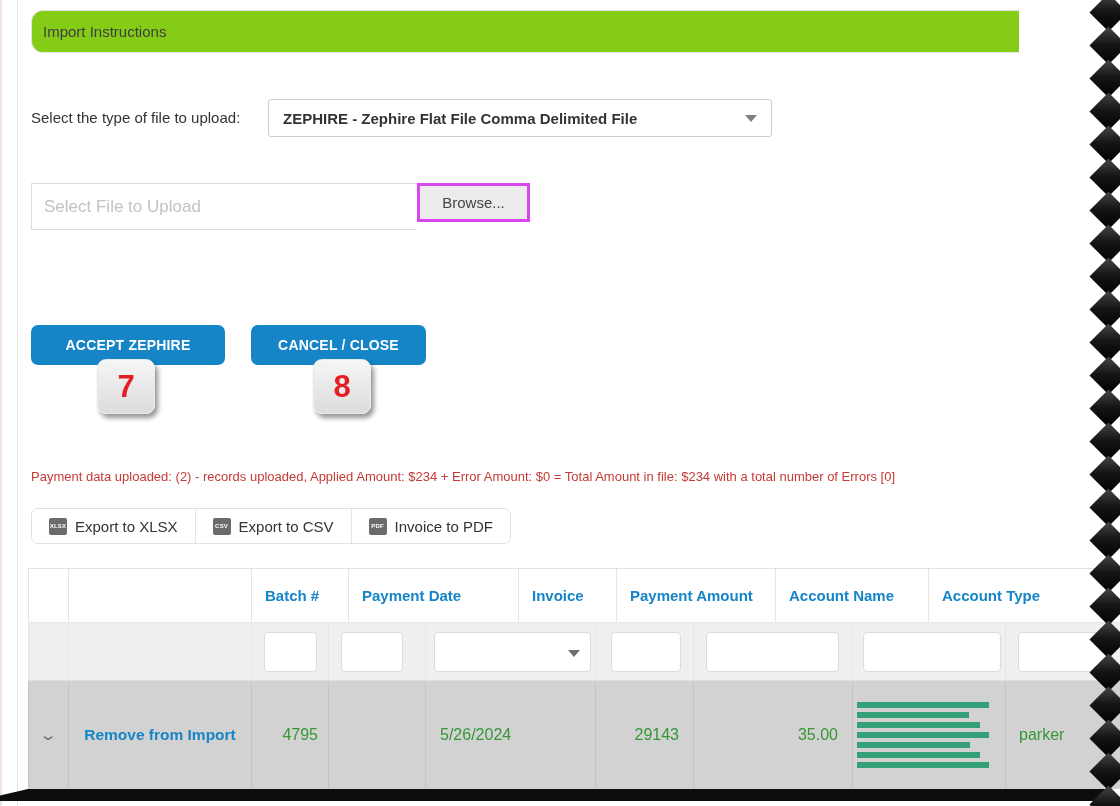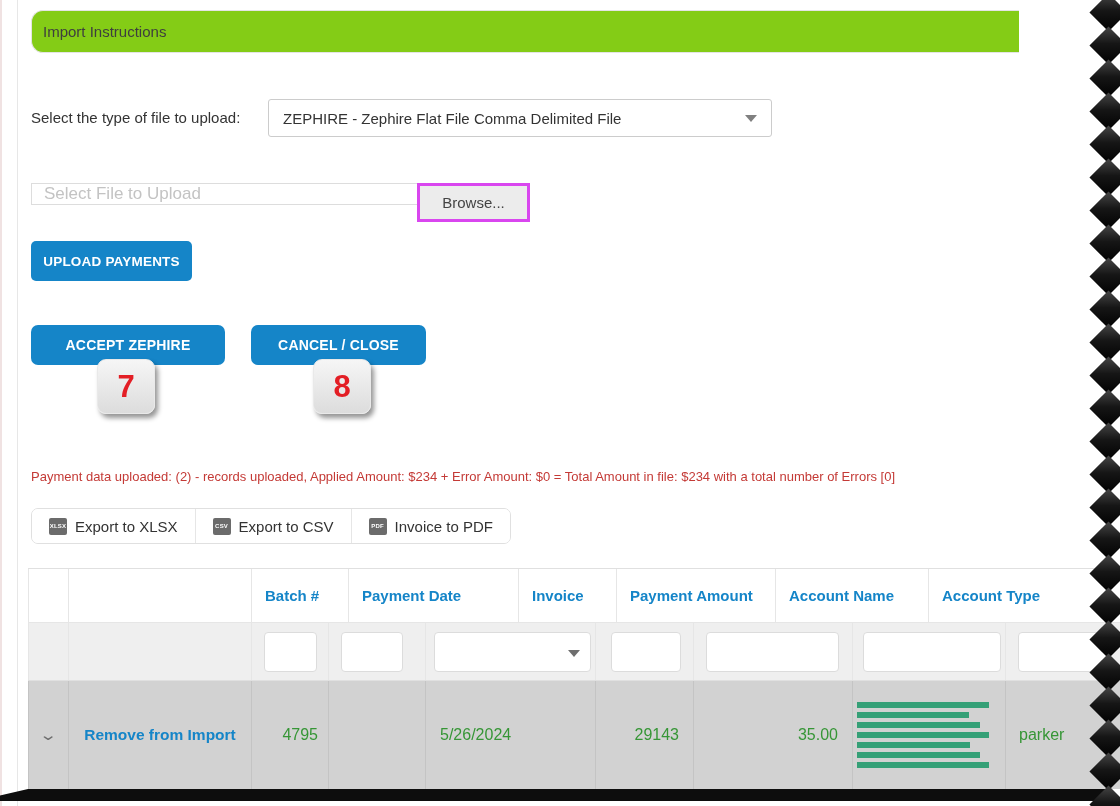--- a/index.html
+++ b/index.html
@@ -21,26 +21,26 @@
     color:#3e3e3e; font-size:15px;
   }
 
   
   .type-label { position:absolute; left:31px; top:109px; font-size:15px; color:#333; }
   .type-select {
     position:absolute; left:268px; top:99px; width:504px; height:38px;
     border:1px solid #ccc; border-radius:3px; background:#fff;
     display:flex; align-items:center; padding:0 14px; cursor:pointer;
   }
-  .type-select .val { font-size:15px; font-weight:normal; color:#333; flex:1; }
+  .type-select .val { font-size:15px; font-weight:bold; color:#333; flex:1; }
   .caret-down { width:0; height:0; border-left:6px solid transparent; border-right:6px solid transparent; border-top:7px solid #808080; }
 
   
   .file-input {
-    position:absolute; left:31px; top:183px; width:386px; height:22px;
+    position:absolute; left:31px; top:183px; width:386px; height:47px;
     border:1px solid #ddd; border-right:none; background:#fff; font-size:17px; color:#444;
     padding:0 12px; outline:none; font-family:"Liberation Sans", sans-serif;
   }
   .file-input::placeholder { color:#c3c3c3; }
   .browse-btn {
     position:absolute; left:417px; top:183px; width:113px; height:39px;
     background:#ececec; border:3px solid #d946ef; color:#444; font-size:15px;
     display:flex; align-items:center; justify-content:center; cursor:pointer;
   }
 
@@ -152,21 +152,20 @@
   <div class="type-select">
     <span class="val">ZEPHIRE - Zephire Flat File Comma Delimited File</span>
     <span class="caret-down"></span>
   </div>
 
   <input class="file-input" type="text" placeholder="Select File to Upload" style="">
   <div class="browse-btn">
     <span>Browse...</span>
   </div>
 
-  <button class="btn-blue upload-btn">UPLOAD PAYMENTS</button>
 
   <button class="btn-blue accept-btn">ACCEPT ZEPHIRE</button>
   <button class="btn-blue cancel-btn">CANCEL / CLOSE</button>
   <div class="step-badge badge-7">
     <span>7</span>
   </div>
   <div class="step-badge badge-8">
     <span>8</span>
   </div>
 

